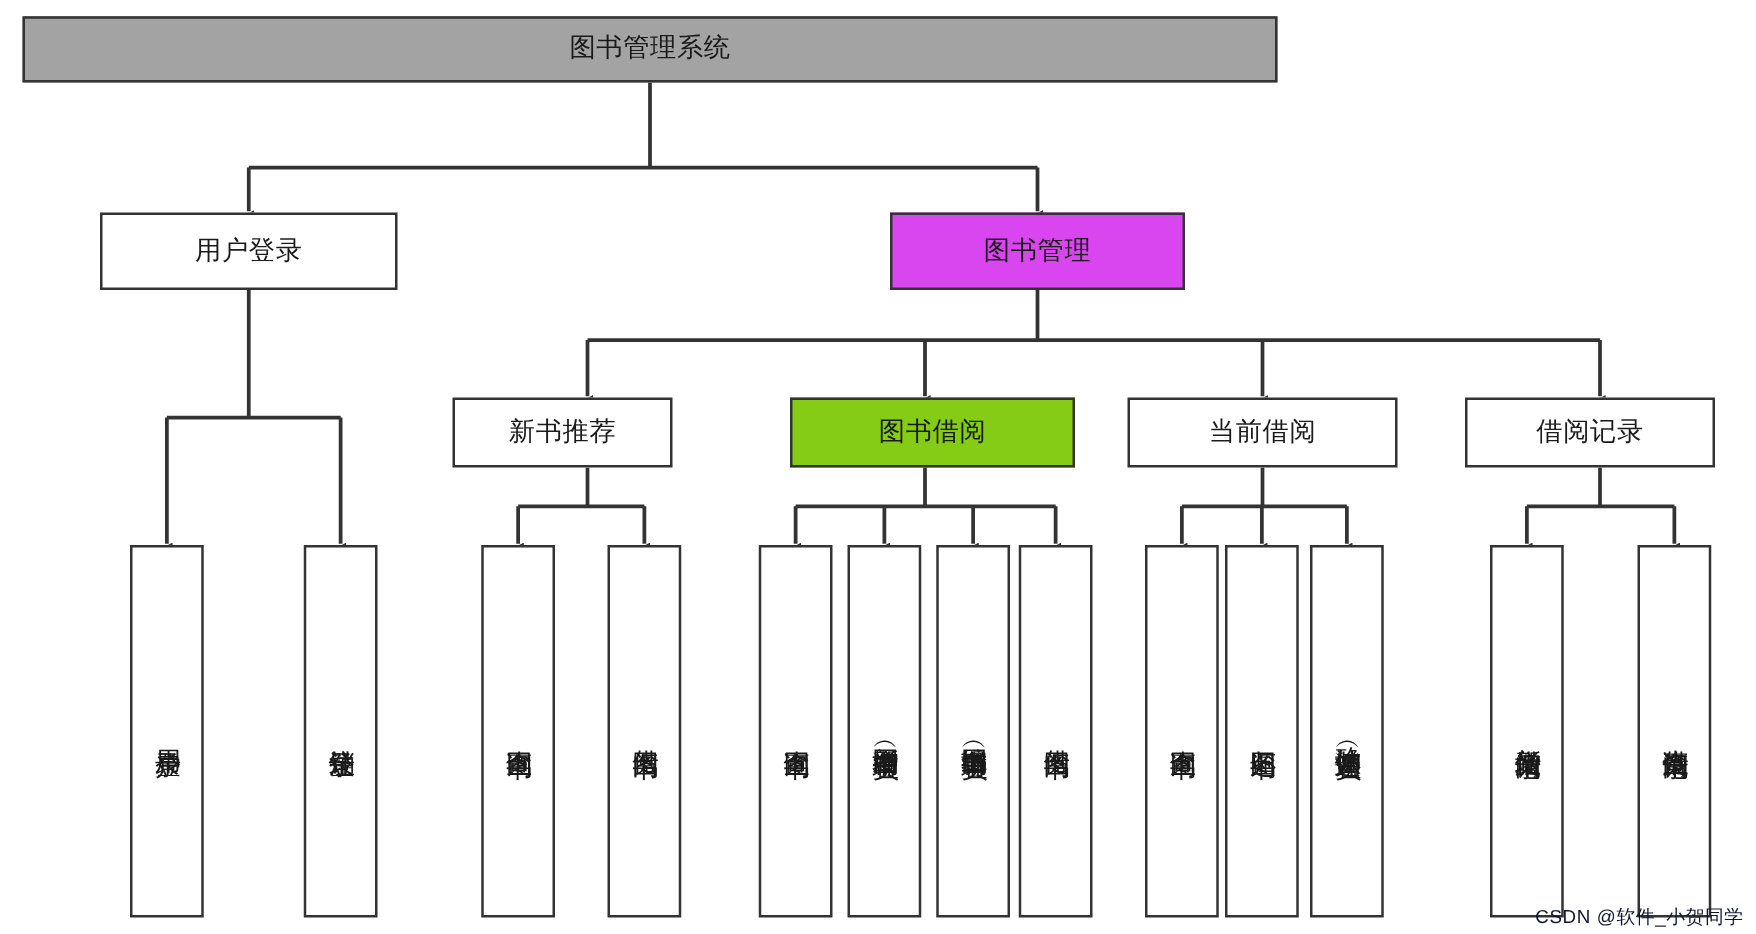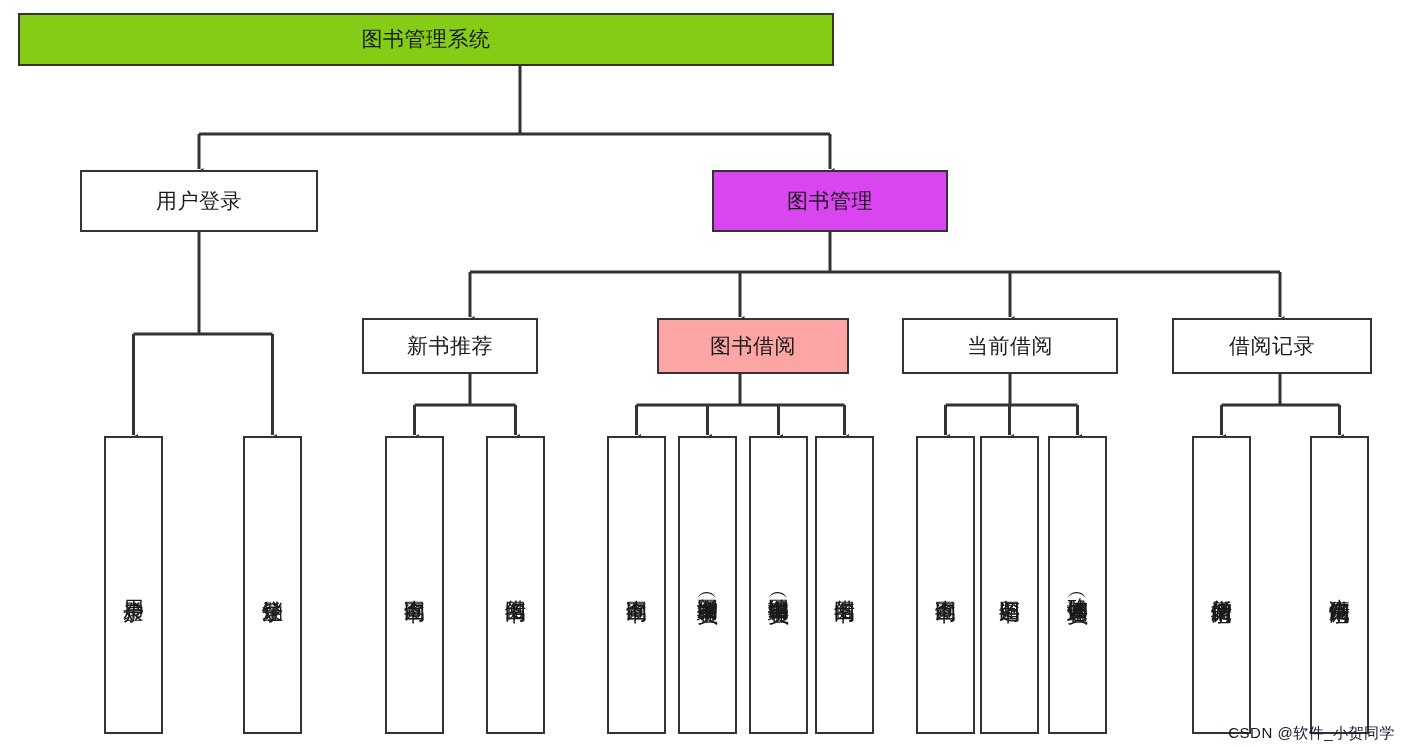--- a/index.html
+++ b/index.html
@@ -112,33 +112,33 @@
         <line x1="1009.5" y1="405" x2="1009.5" y2="435" stroke="#333333" stroke-width="3" marker-end="url(#arrowhead)"></line>
         <line x1="1077.5" y1="405" x2="1077.5" y2="435" stroke="#333333" stroke-width="3" marker-end="url(#arrowhead)"></line>
         <line x1="1280" y1="374" x2="1280" y2="405" stroke="#333333" stroke-width="3"></line>
         <line x1="1221.5" y1="405" x2="1339.5" y2="405" stroke="#333333" stroke-width="3"></line>
         <line x1="1221.5" y1="405" x2="1221.5" y2="435" stroke="#333333" stroke-width="3" marker-end="url(#arrowhead)"></line>
         <line x1="1339.5" y1="405" x2="1339.5" y2="435" stroke="#333333" stroke-width="3" marker-end="url(#arrowhead)"></line>
       </g>
   </svg>
 
   <div id="nodes-layer">
-      <div class="node horizontal" id="node-root" style="left: 18px; top: 13px; width: 816px; height: 53px; border-color: rgb(51, 51, 51); background: #84cc16; color: rgb(26, 26, 26);">
+      <div class="node horizontal" id="node-root" style="left: 18px; top: 13px; width: 1004px; height: 53px; border-color: rgb(51, 51, 51); background: #a3a3a3; color: rgb(26, 26, 26);">
         <span class="node-label">图书管理系统</span>
       </div>
       <div class="node horizontal" id="node-user-login" style="left: 80px; top: 170px; width: 238px; height: 62px; border-color: rgb(51, 51, 51); background: rgb(255, 255, 255); color: rgb(26, 26, 26);">
         <span class="node-label">用户登录</span>
       </div>
       <div class="node horizontal" id="node-book-manage" style="left: 712px; top: 170px; width: 236px; height: 62px; border-color: rgb(51, 51, 51); background: #d946ef; color: rgb(26, 26, 26);">
         <span class="node-label">图书管理</span>
       </div>
       <div class="node horizontal" id="node-new-book-rec" style="left: 362px; top: 318px; width: 176px; height: 56px; border-color: rgb(51, 51, 51); background: rgb(255, 255, 255); color: rgb(26, 26, 26);">
         <span class="node-label">新书推荐</span>
       </div>
-      <div class="node horizontal" id="node-book-borrow" style="left: 657px; top: 318px; width: 192px; height: 56px; border-color: rgb(51, 51, 51); background: #fca5a5; color: rgb(26, 26, 26);">
+      <div class="node horizontal" id="node-book-borrow" style="left: 632px; top: 318px; width: 228px; height: 56px; border-color: rgb(51, 51, 51); background: #84cc16; color: rgb(26, 26, 26);">
         <span class="node-label">图书借阅</span>
       </div>
       <div class="node horizontal" id="node-current-borrow" style="left: 902px; top: 318px; width: 216px; height: 56px; border-color: rgb(51, 51, 51); background: rgb(255, 255, 255); color: rgb(26, 26, 26);">
         <span class="node-label">当前借阅</span>
       </div>
       <div class="node horizontal" id="node-borrow-record" style="left: 1172px; top: 318px; width: 200px; height: 56px; border-color: rgb(51, 51, 51); background: rgb(255, 255, 255); color: rgb(26, 26, 26);">
         <span class="node-label">借阅记录</span>
       </div>
       <div class="node vertical" id="node-leaf-user-login" style="left: 104px; top: 436px; width: 59px; height: 298px; border-color: rgb(51, 51, 51); background: rgb(255, 255, 255); color: rgb(26, 26, 26);">
         <span class="node-label">用户登录</span>

